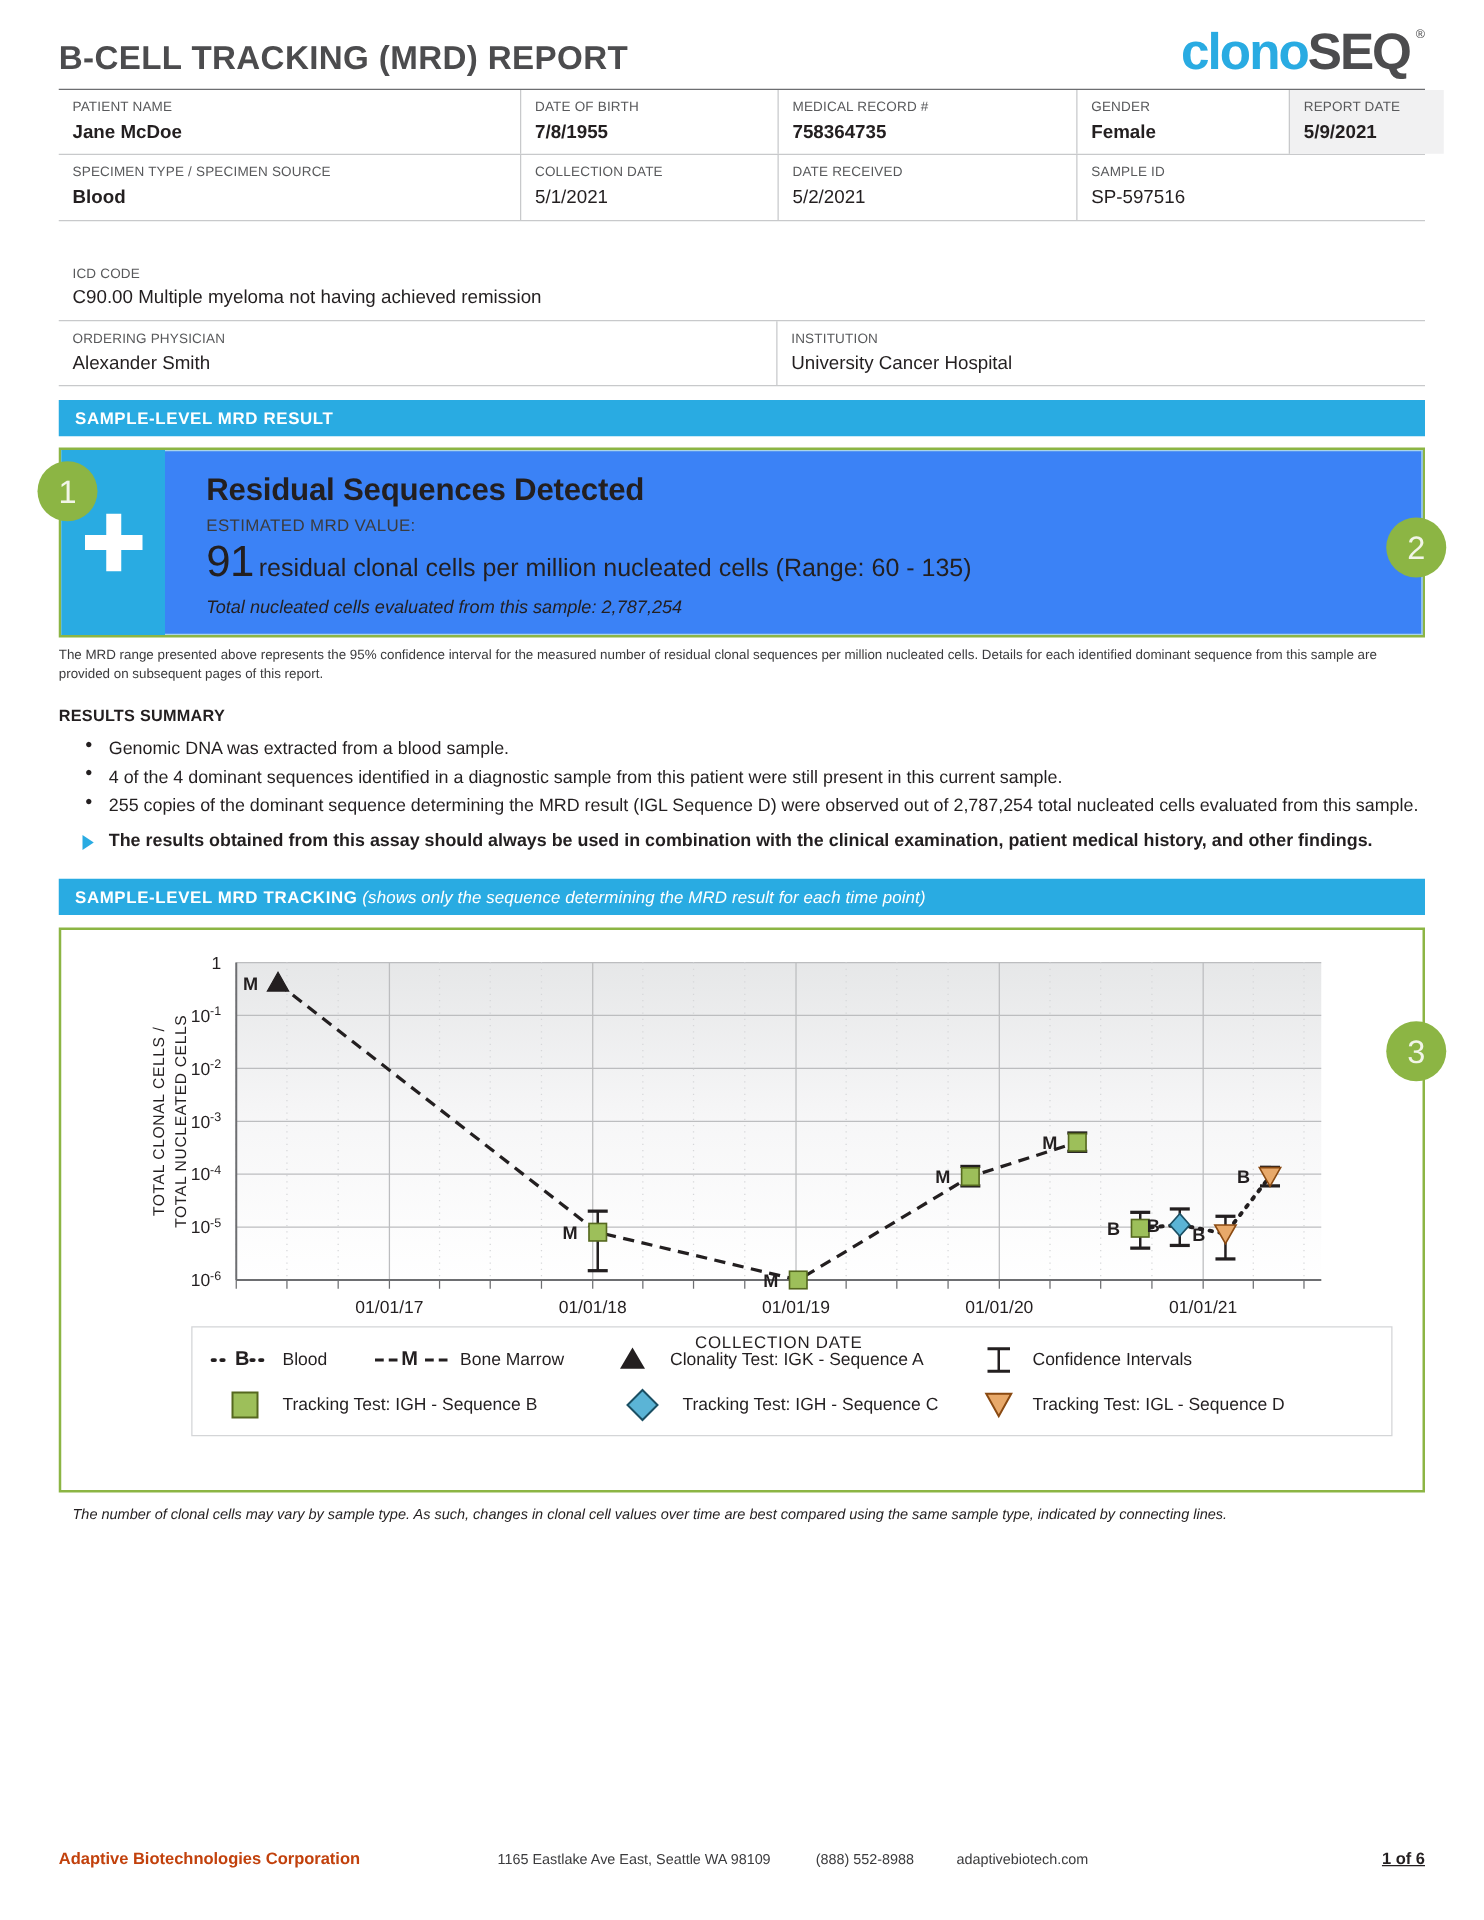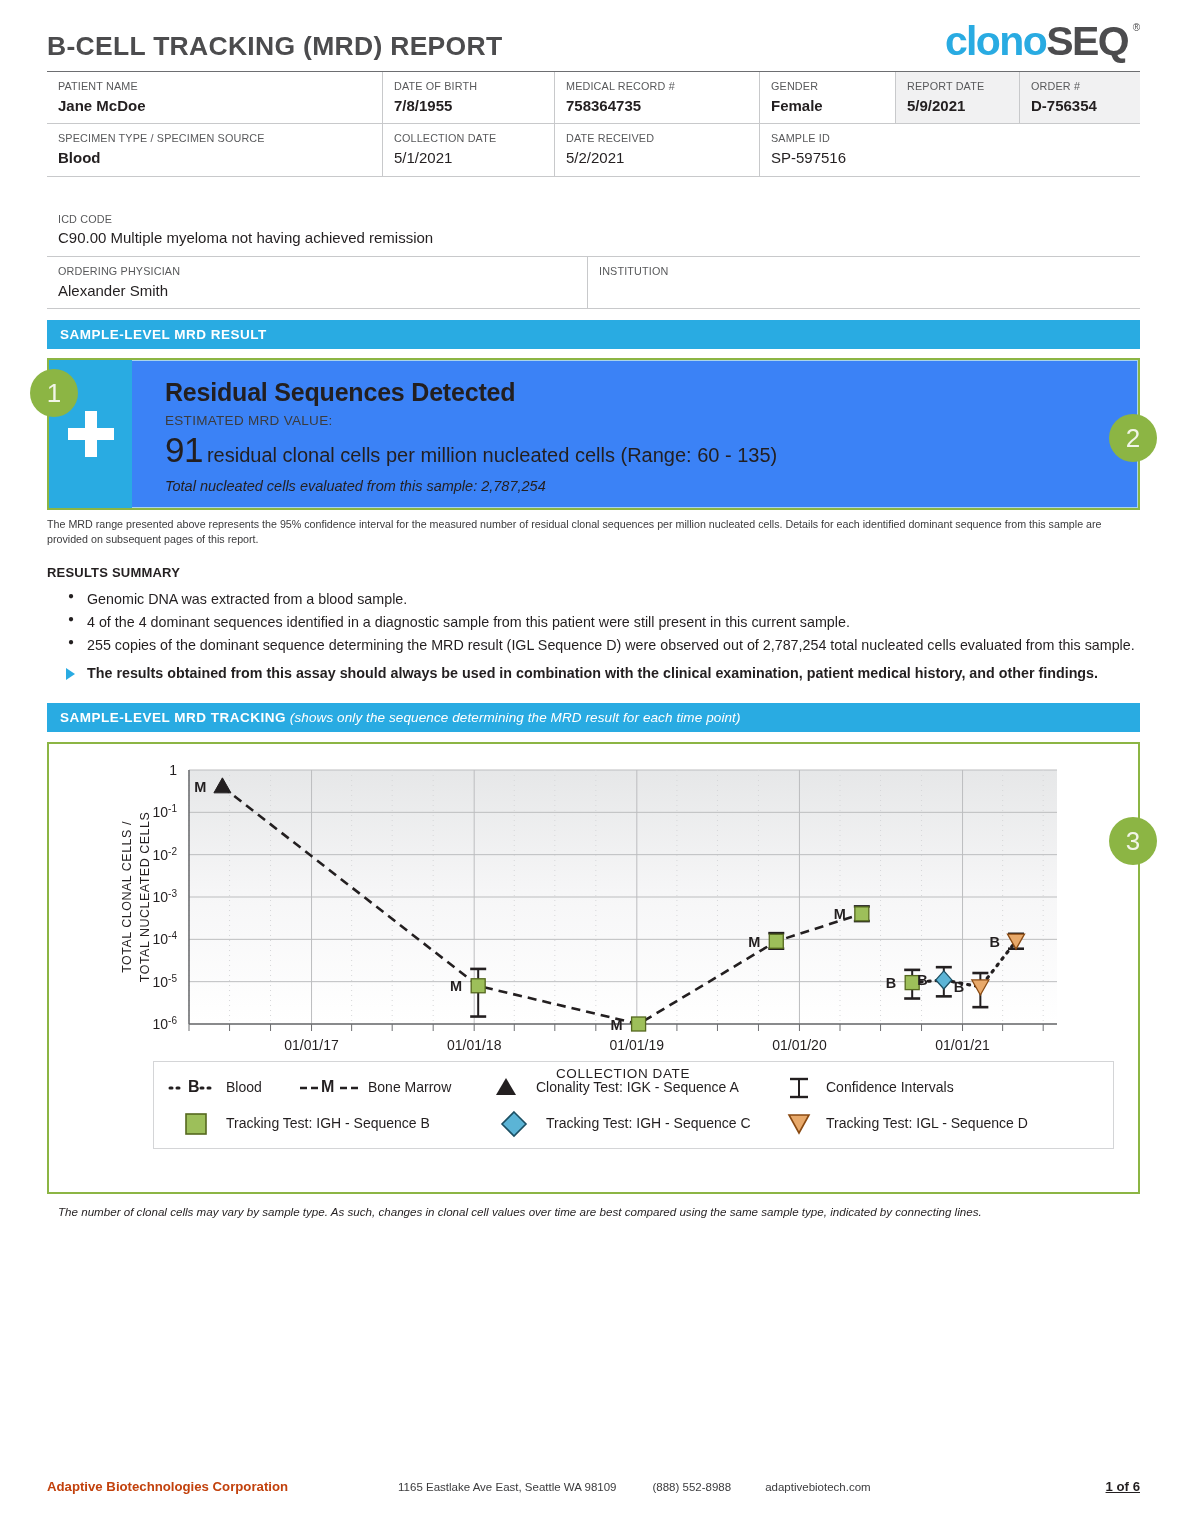--- a/index.html
+++ b/index.html
@@ -15,21 +15,21 @@
   
   .header { display: flex; align-items: flex-end; justify-content: space-between; padding-top: 30px; height: 62px; }
   .report-title { font-size: 26.5px; font-weight: bold; letter-spacing: 0.3px; color: #4c4c4e; }
   .logo { font-size: 41px; font-weight: bold; letter-spacing: -1.6px; line-height: 1; position: relative; padding-right: 12px; }
   .logo .clono { color: #29abe2; }
   .logo .seq { color: #4c4c4e; }
   .logo .reg { position: absolute; top: 2px; right: 0px; font-size: 10px; font-weight: normal; color: #4c4c4e; letter-spacing: 0; }
 
   
   .info-table { border-top: 1.6px solid #6d6e71; margin-top: 9px; }
-  .info-row { display: flex; border-bottom: 1px solid #c8c9cb; }
+  .info-row { display: flex; border-bottom: 1px solid #c8c9cb; gap: 34px; }
   .cell { padding: 7px 0 7px 11px; border-left: 1px solid #c8c9cb; flex-shrink: 0; }
   .cell:first-child { border-left: none; }
   .cell.shaded { background: #f1f1f2; }
   .cell .lbl { font-size: 10.8px; color: #58595b; letter-spacing: 0.15px; line-height: 1.35; text-transform: uppercase; }
   .cell .val { font-size: 15px; color: #231f20; line-height: 1.45; margin-top: 1px; }
   .cell .val.b { font-weight: bold; }
 
   
   .band { background: #29abe2; color: #ffffff; font-size: 13.5px; font-weight: bold; letter-spacing: 0.5px; padding: 7px 0 7px 13px; margin-top: 11px; }
   .band .sub { font-weight: normal; font-style: italic; letter-spacing: 0.1px; }
@@ -146,20 +146,21 @@
           <div class="val">C90.00 Multiple myeloma not having achieved remission</div>
         </div>
       </div>
     <div class="info-row" id="row4">
         <div class="cell" style="width: 540px;">
           <div class="lbl">ORDERING PHYSICIAN</div>
           <div class="val">Alexander Smith</div>
         </div>
         <div class="cell" style="width: 553px;">
           <div class="lbl">INSTITUTION</div>
+          <div class="val">University Cancer Hospital</div>
         </div>
       </div>
   </div>
 
   <div class="band">SAMPLE-LEVEL MRD RESULT</div>
 
   <div class="result-wrap">
     <div class="badge badge-1">1</div>
     <div class="badge badge-2">2</div>
     <div class="result-box">

